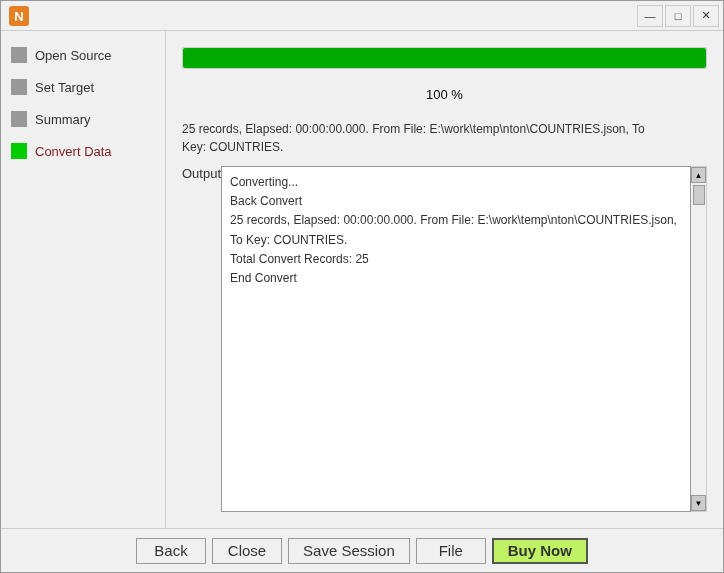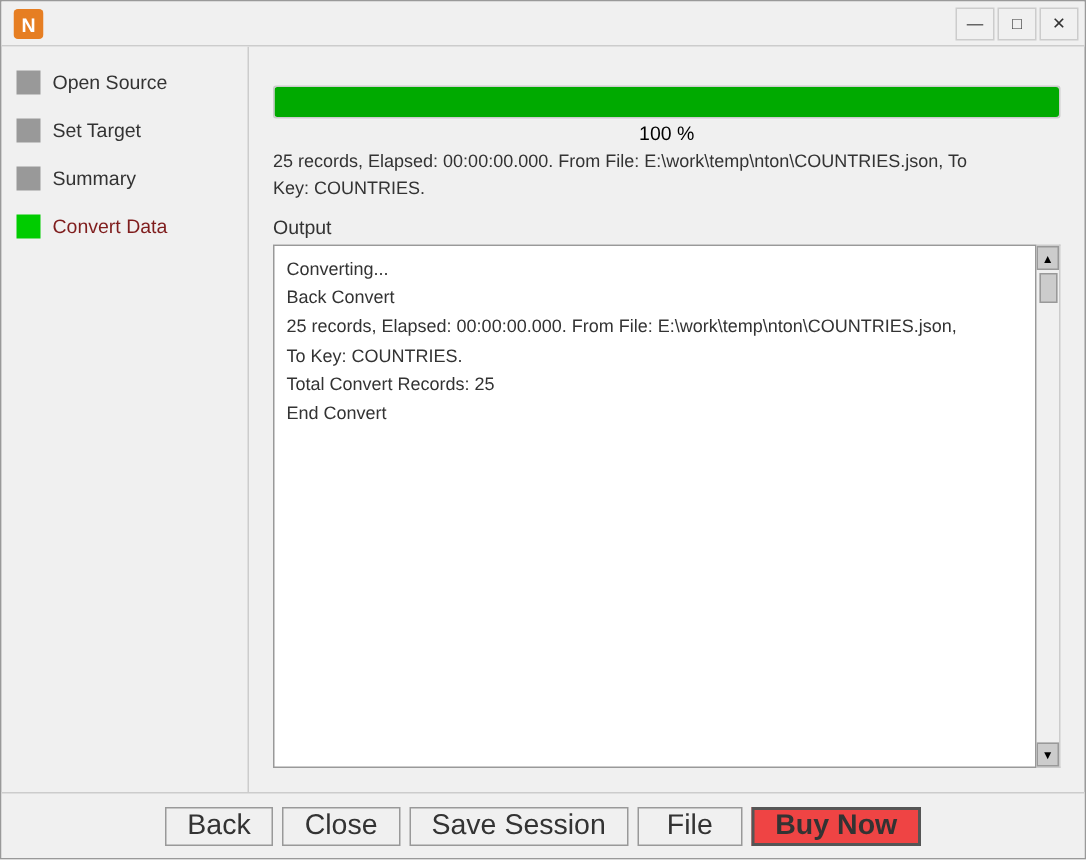--- a/index.html
+++ b/index.html
@@ -58,21 +58,21 @@
     }
     .sidebar {
       width: 165px;
       background: #f0f0f0;
       border-right: 1px solid #ccc;
       padding: 8px 0;
       flex-shrink: 0;
     }
     .sidebar-item {
       display: flex;
-      align-items: flex-start;
+      align-items: center;
       padding: 8px 10px;
       gap: 8px;
       cursor: pointer;
       color: #333;
     }
     .sidebar-item.active {
       font-weight: normal;
       color: #7f1d1d;
     }
     .sidebar-icon {
@@ -94,22 +94,21 @@
       flex: 1;
       padding: 16px;
       display: flex;
       flex-direction: column;
       gap: 10px;
       overflow: hidden;
     }
     .progress-section {
       display: flex;
       flex-direction: column;
-      gap: 2px;
-      margin-top: 10px;
+      gap: 18px;
     }
     .progress-bar-container {
       width: 100%;
       height: 22px;
       background: #e0e0e0;
       border: 1px solid #ccc;
       border-radius: 2px;
       overflow: hidden;
     }
     .progress-bar-fill {
@@ -121,21 +120,20 @@
       text-align: center;
       font-size: 13px;
     }
     .status-text {
       font-size: 12px;
       color: #333;
       line-height: 1.5;
     }
     .output-section {
       display: flex;
-      flex-direction: column;
       flex: 1;
       min-height: 0;
     }
     .output-label {
       font-size: 13px;
       color: #333;
       margin-bottom: 4px;
     }
     .output-scrollable {
       flex: 1;
@@ -189,32 +187,32 @@
       flex-shrink: 0;
       padding: 0 12px;
     }
     .btn {
       height: 26px;
       min-width: 70px;
       padding: 0 14px;
       border: 1px solid #999;
       background: #f0f0f0;
       cursor: pointer;
-      font-size: 19px;
+      font-size: 15px;
       color: #333;
       display: flex;
       align-items: center;
       justify-content: center;
     }
     .btn:disabled {
       color: #aaa;
       cursor: default;
     }
     .btn-buy {
-      background: #ef4444;
+      background: #bef264;
       border: 2px solid #555;
       font-weight: bold;
     }
   </style>
 </head>
 <body>
 
 <div class="window">
 
   <div class="title-bar">

